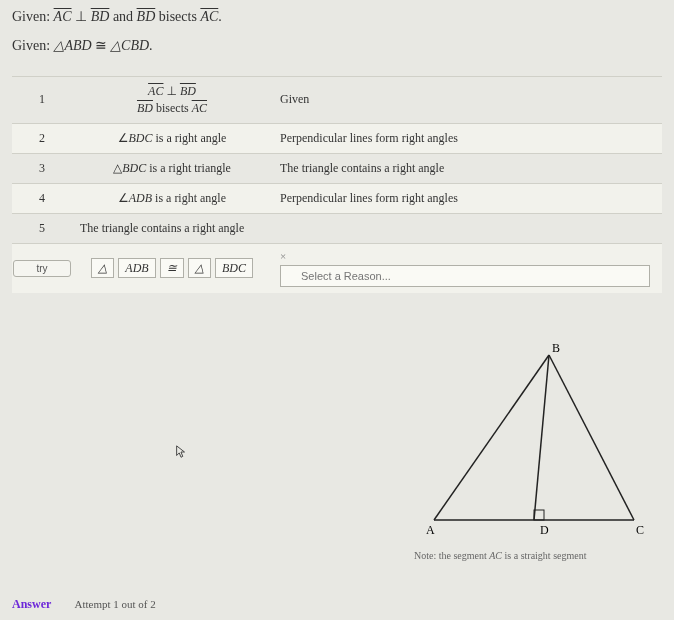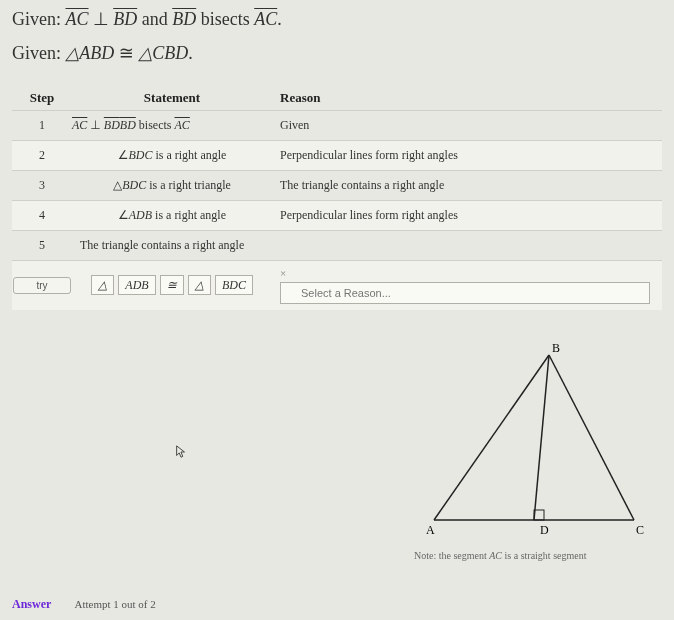--- a/index.html
+++ b/index.html
@@ -5,31 +5,31 @@
   * { box-sizing: border-box; margin: 0; padding: 0; }
   body {
     font-family: Georgia, 'Times New Roman', serif;
     background: #e8e8e3;
     width: 674px;
     height: 620px;
     overflow: hidden;
     color: #333;
     padding: 8px 12px;
   }
-  .given-prove { font-size: 18px; margin-bottom: 8px; }
+  .given-prove { font-size: 14px; margin-bottom: 8px; }
   .overline { text-decoration: overline; }
   .italic { font-style: italic; }
   .proof-table { width: 100%; margin-top: 22px; font-size: 12px; }
   .head-row { display: flex; font-weight: bold; font-size: 13px; padding: 4px 0; color: #222; }
   .step-col { width: 60px; text-align: center; }
   .stmt-col { width: 200px; text-align: center; }
   .reason-col { flex: 1; padding-left: 8px; }
   .row { display: flex; align-items: center; border-top: 1px solid #d0d0c8; padding: 6px 0; min-height: 30px; }
   .row.shade { background: #f2f2ec; }
-  .stmt-col .stack { display: flex; flex-direction: row; line-height: 1.4; }
+  .stmt-col .stack { display: flex; flex-direction: column; line-height: 1.4; }
   .try-btn {
     border: 1px solid #b0b0a8;
     background: #f5f5f0;
     border-radius: 3px;
     padding: 2px 22px;
     font-size: 10px;
     font-family: Arial, sans-serif;
     color: #555;
     display: inline-block;
   }
@@ -79,25 +79,20 @@
   <span>Given:</span>
   <span class="overline italic">AC</span><span> ⊥ </span><span class="overline italic">BD</span><span> and </span><span class="overline italic">BD</span><span> bisects </span><span class="overline italic">AC</span><span>.</span>
 </div>
 
 <div class="given-prove" style="margin-top:12px;">
   <span>Given:</span>
   <span class="italic">△ABD</span><span> ≅ </span><span class="italic">△CBD</span><span>.</span>
 </div>
 
 <div class="proof-table">
-  <div class="head-row">
-    <div class="step-col">Step</div>
-    <div class="stmt-col">Statement</div>
-    <div class="reason-col">Reason</div>
-  </div>
 
   <div class="row">
     <div class="step-col">1</div>
     <div class="stmt-col">
         <div class="stack">
       <div><span class="overline italic">AC</span><span> ⊥ </span><span class="overline italic">BD</span></div>
       <div><span class="overline italic">BD</span><span> bisects </span><span class="overline italic">AC</span></div>
     </div>
       </div>
     <div class="reason-col">Given</div>

